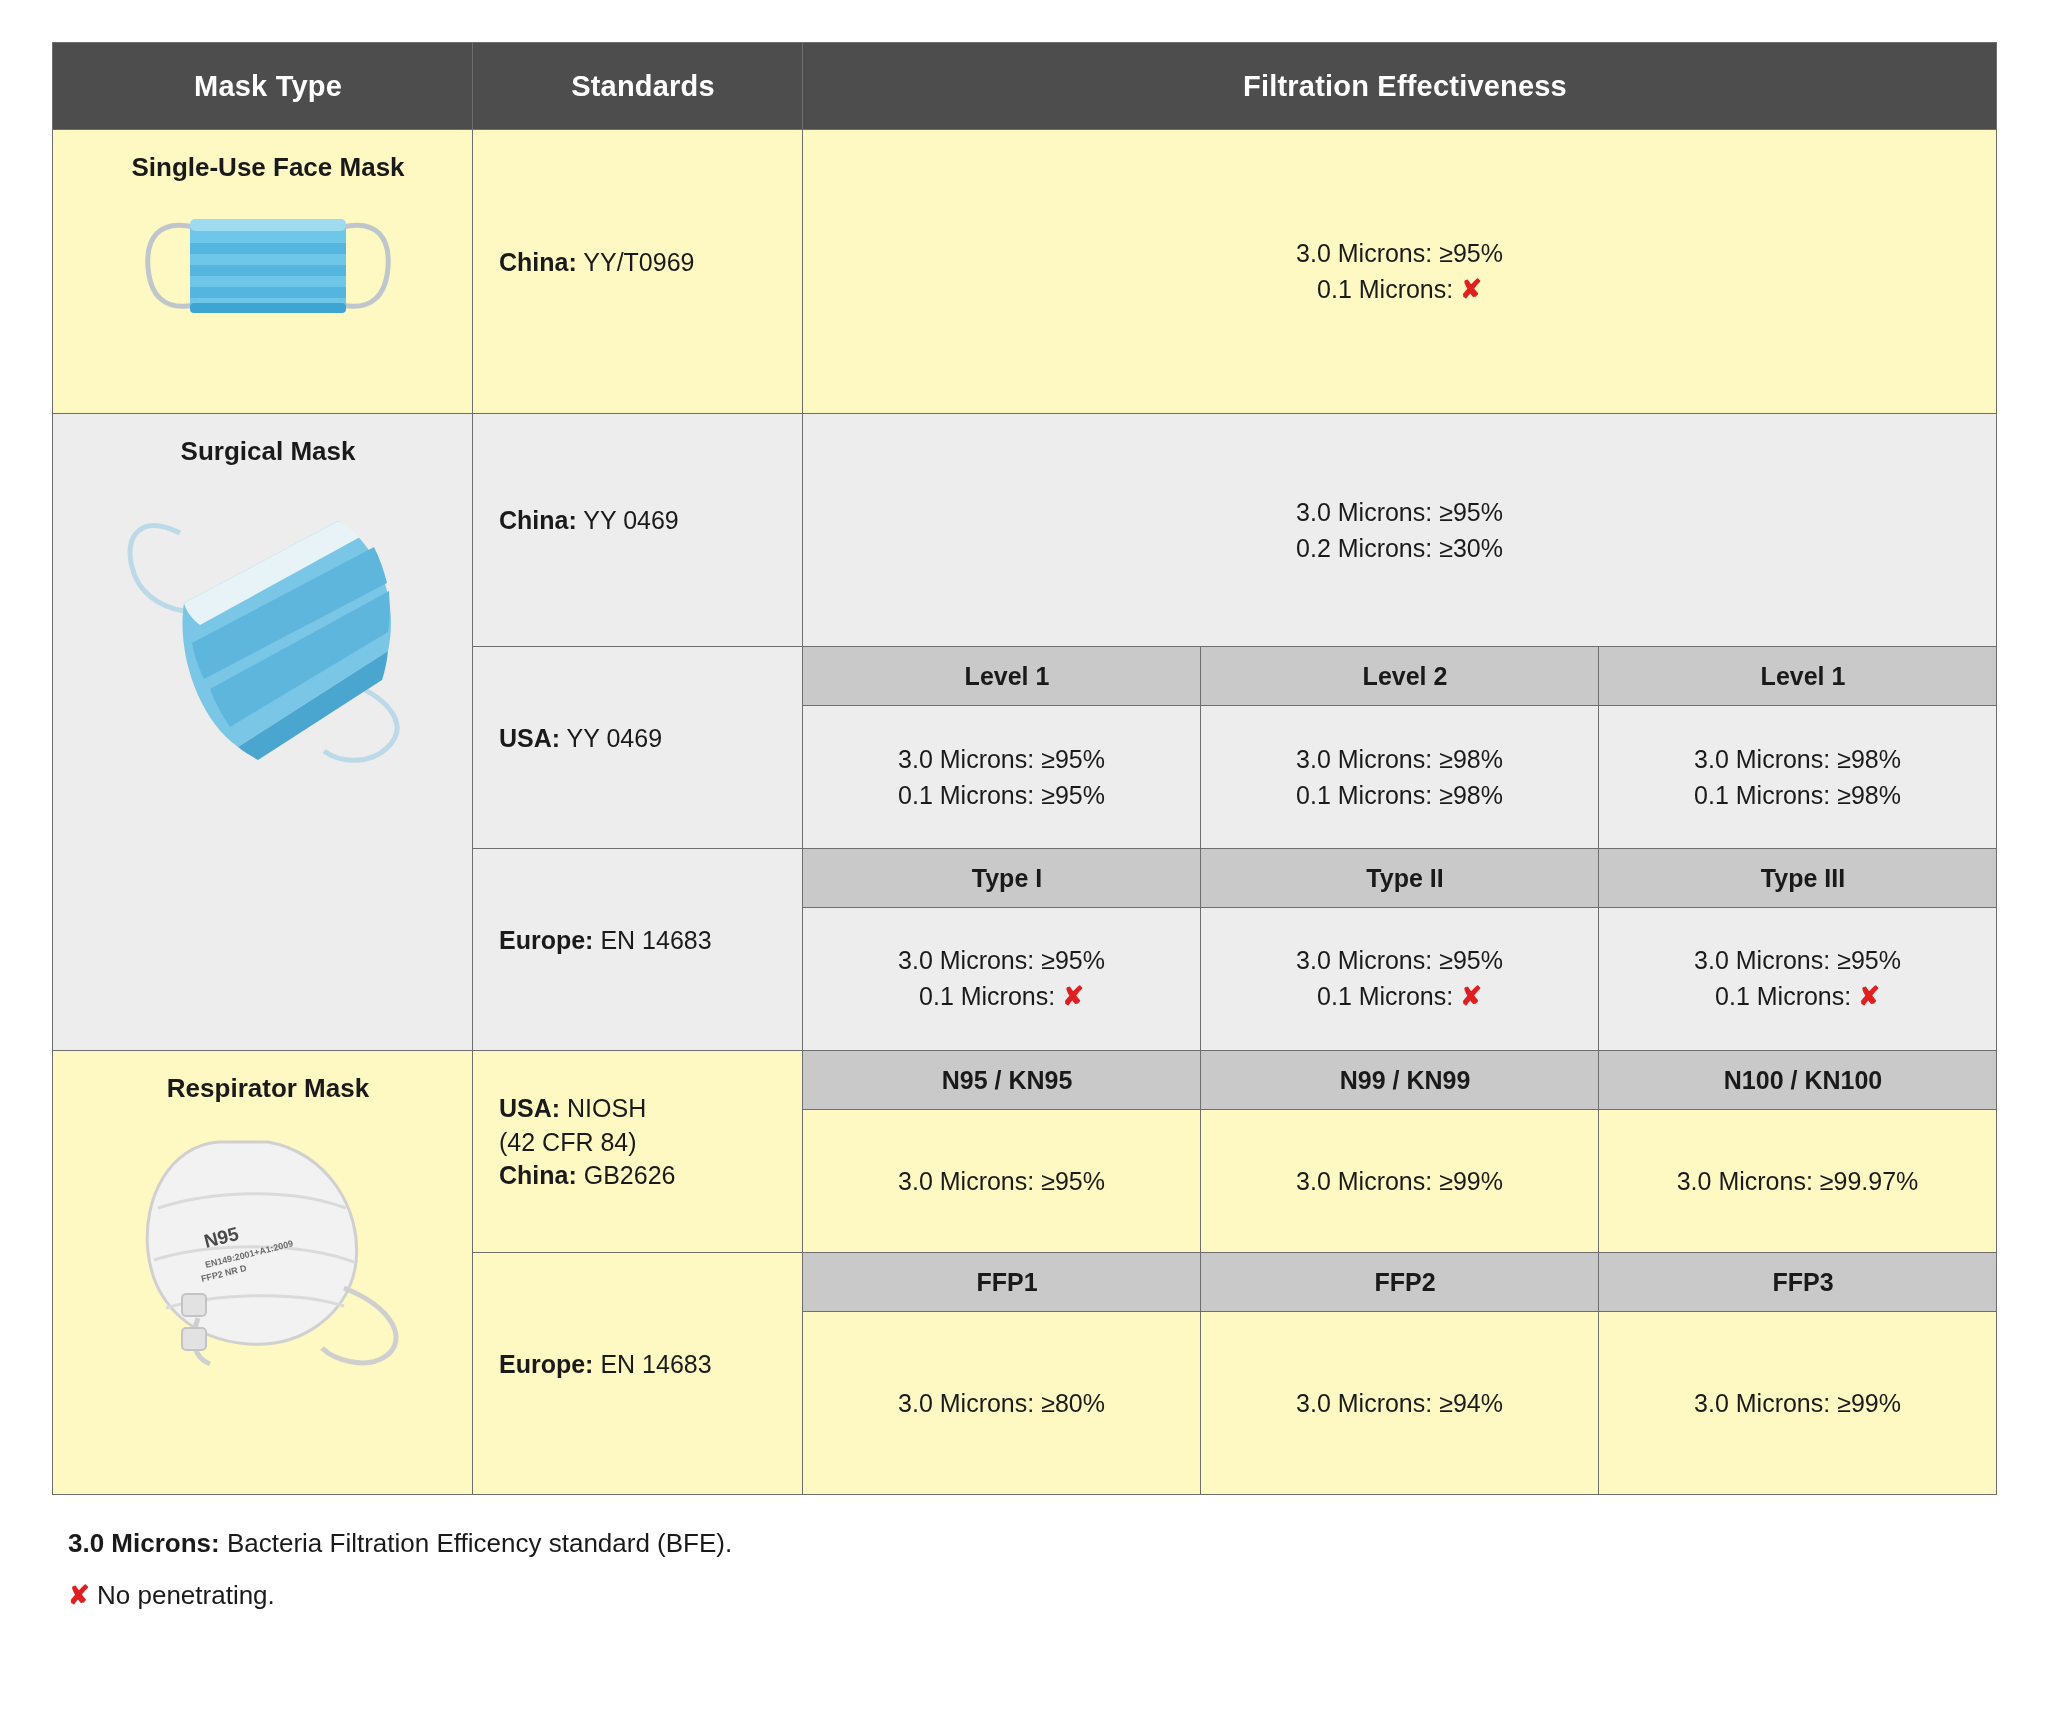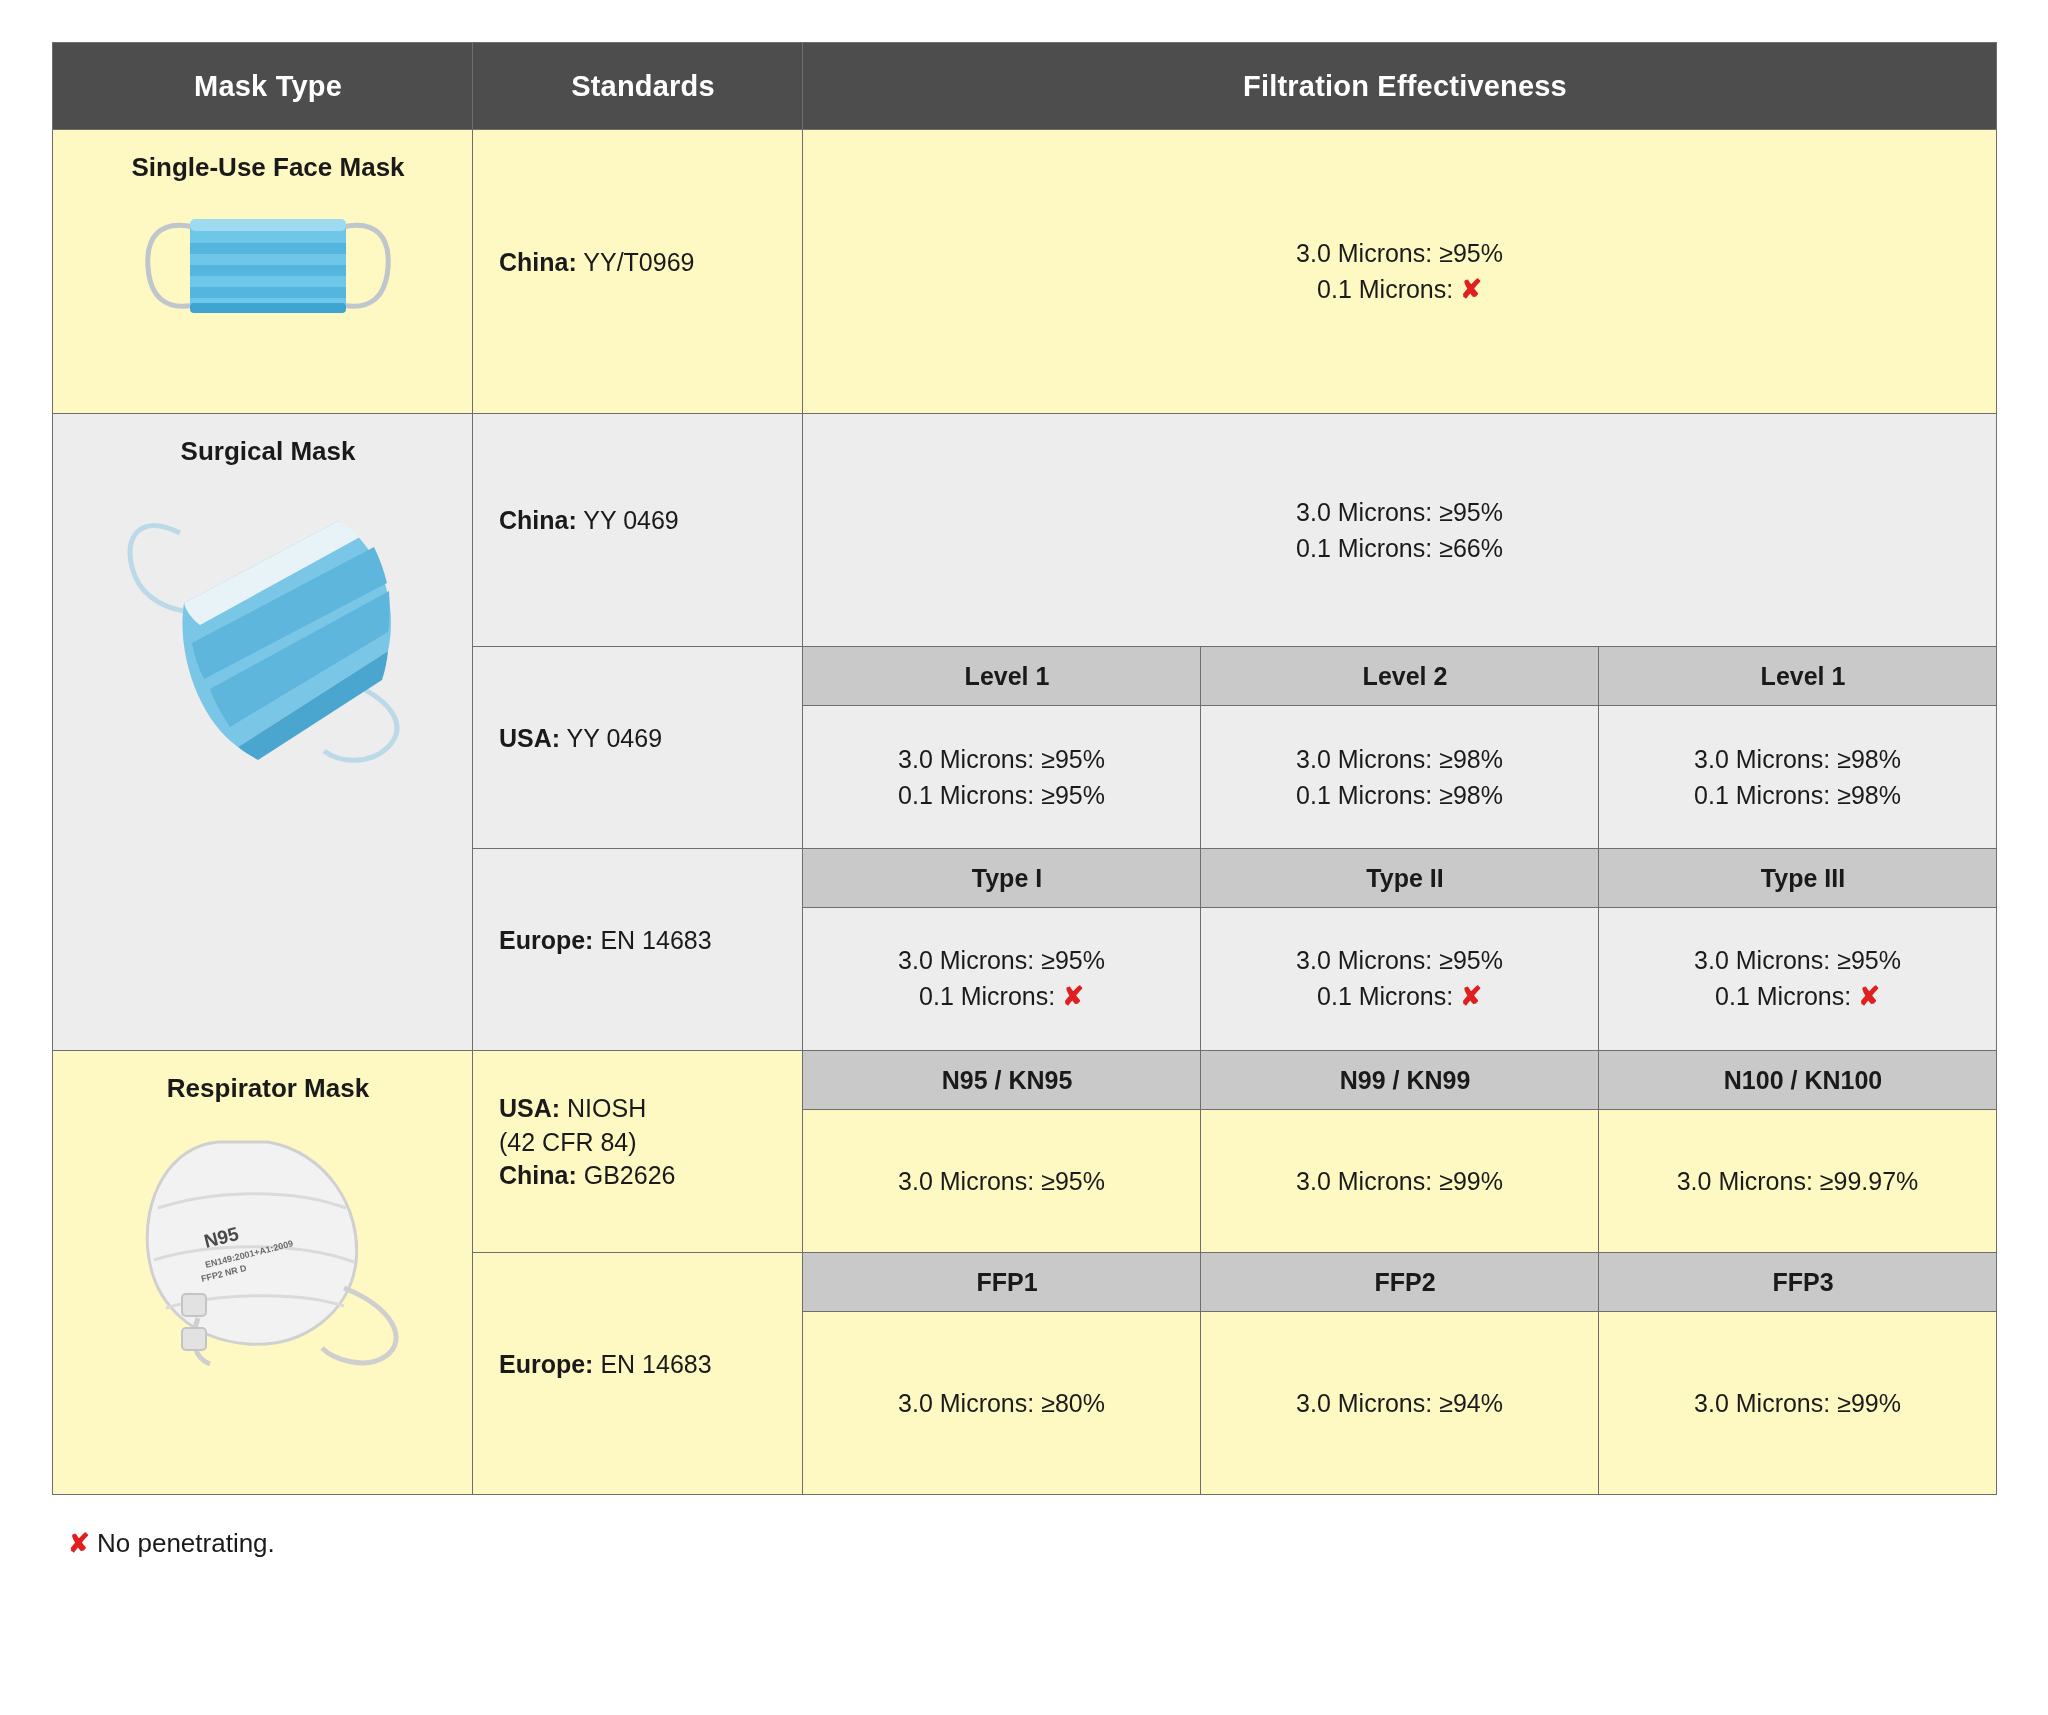--- a/index.html
+++ b/index.html
@@ -163,21 +163,21 @@
           <path d="M122 214 L301 116 C302 130 302 144 300 157 L142 252 C134 240 127 228 122 214 Z" fill="#5fb6dc"></path>
           <path d="M150 272 L300 176 C299 186 297 196 294 205 L170 285 C163 281 156 277 150 272 Z" fill="#4aa6cf"></path>
         </svg>
       </td>
       <td class="std-cell cell-light">
         <b>China:</b>
         <span>YY 0469</span>
       </td>
       <td class="eff-cell cell-light" colspan="3" style="height:200px">
         <div>3.0 Microns: ≥95%</div>
-        <div>0.1 Microns: ≥66%</div>
+        <div>0.2 Microns: ≥30%</div>
       </td>
     </tr>
 
     <tr>
       <td class="std-cell cell-light" rowspan="2">
         <b>USA:</b>
         <span>YY 0469</span>
       </td>
       <td class="subhdr">Level 1</td>
       <td class="subhdr">Level 2</td>
@@ -281,17 +281,20 @@
     <tr>
       <td class="eff-cell cell-white" style="height:150px">3.0 Microns: ≥80%</td>
       <td class="eff-cell cell-white">3.0 Microns: ≥94%</td>
       <td class="eff-cell cell-white">3.0 Microns: ≥99%</td>
     </tr>
   </tbody>
     </table>
 
   <div class="notes">
     <div>
+      <b>3.0 Microns:</b><span> Bacteria Filtration Efficency standard (BFE).</span>
+    </div>
+    <div>
       <b class="xmark">✘</b><span> No penetrating.</span>
     </div>
   </div>
 
 </div>
 
 </body></html>

